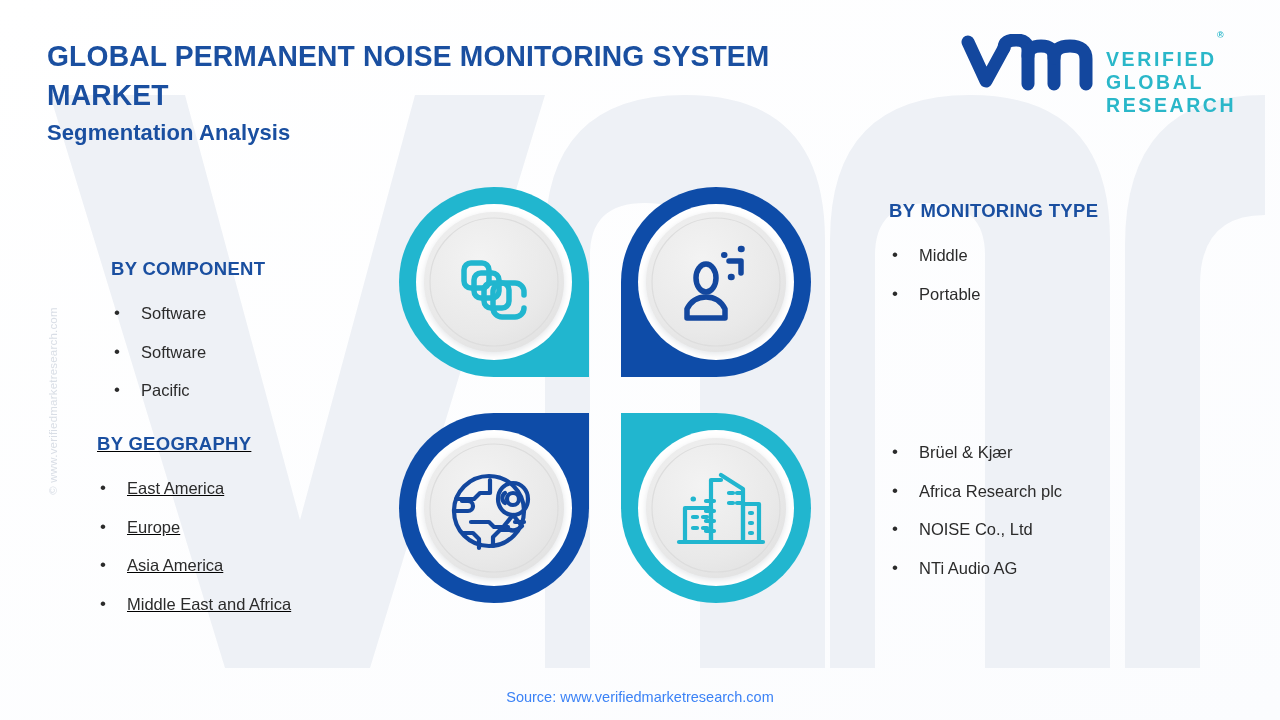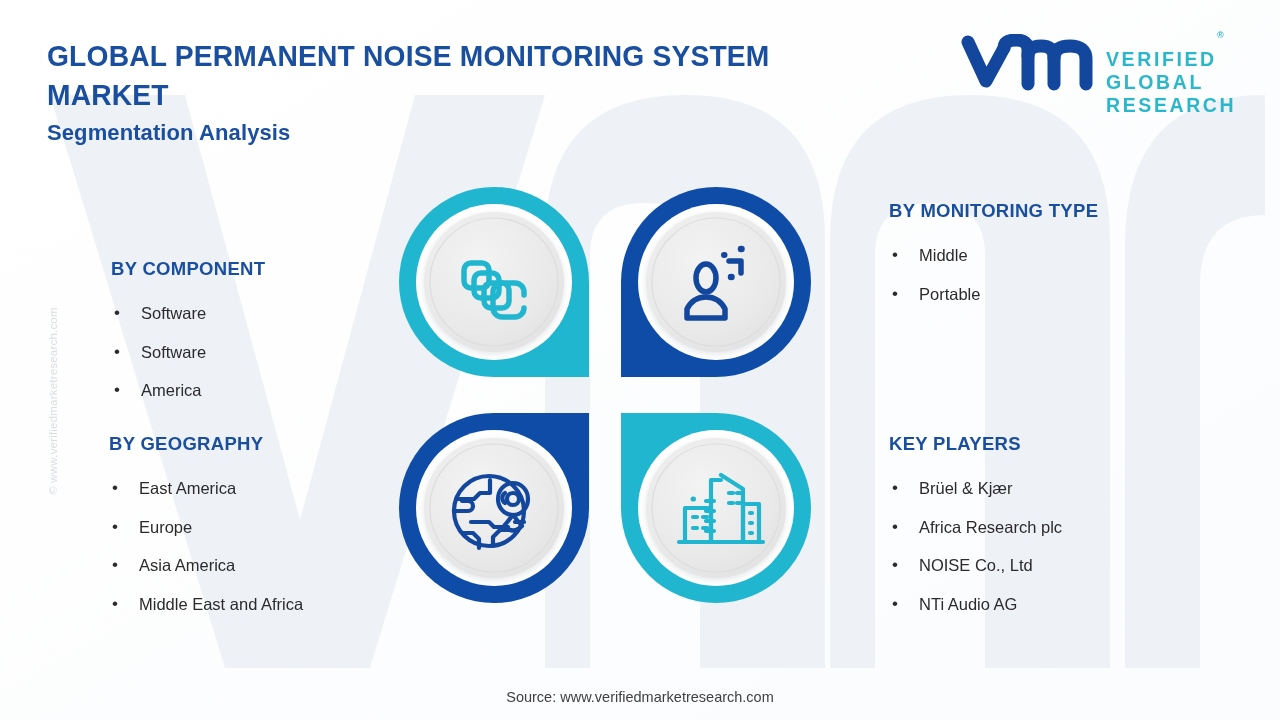--- a/index.html
+++ b/index.html
@@ -121,42 +121,42 @@
   .bullets li .dot {
     position: absolute;
     left: 3px;
     top: 0;
     font-size: 17px;
     color: #2b2b2b;
     line-height: 38.5px;
   }
 
   #block-component { left: 111px; top: 210px; margin-top: 48px; }
-  #block-geography { left: 109px; top: 433px; }
+  #block-geography { left: 97px; top: 433px; text-decoration: underline; }
   #block-monitoring { left: 889px; top: 200px; }
   #block-players { left: 889px; top: 433px; }
 
   
   .center {
     position: absolute;
     left: 393px;
     top: 181px;
     width: 424px;
     height: 428px;
   }
 
   
   .source {
     position: absolute;
     left: 0;
     top: 689px;
     width: 1280px;
     text-align: center;
     font-size: 14.5px;
-    color: #404040;
+    color: #3b82f6;
   }
 </style>
 </head>
 <body>
 
 <div id="stage">
 
   <svg class="wm-layer" viewBox="0 0 1280 720" xmlns="http://www.w3.org/2000/svg" aria-hidden="true">
     <defs>
       <linearGradient id="bgGrad" x1="0" y1="0" x2="1" y2="1">
@@ -198,21 +198,21 @@
       <div>RESEARCH</div>
     </div>
     <div class="logo-reg">®</div>
   </div>
 
   <div class="block" id="block-component">
     <div class="block-title">BY COMPONENT</div>
     <ul class="bullets">
       <li><span class="dot">•</span><span>Software</span></li>
       <li><span class="dot">•</span><span>Software</span></li>
-      <li><span class="dot">•</span><span>America</span></li>
+      <li><span class="dot">•</span><span>Pacific</span></li>
     </ul>
   </div>
 
   <div class="block" id="block-geography">
     <div class="block-title">BY GEOGRAPHY</div>
     <ul class="bullets">
       <li><span class="dot">•</span><span>East America</span></li>
       <li><span class="dot">•</span><span>Europe</span></li>
       <li><span class="dot">•</span><span>Asia America</span></li>
       <li><span class="dot">•</span><span>Middle East and Africa</span></li>
@@ -221,21 +221,20 @@
 
   <div class="block" id="block-monitoring">
     <div class="block-title">BY MONITORING TYPE</div>
     <ul class="bullets">
       <li><span class="dot">•</span><span>Middle</span></li>
       <li><span class="dot">•</span><span>Portable</span></li>
     </ul>
   </div>
 
   <div class="block" id="block-players">
-    <div class="block-title">KEY PLAYERS</div>
     <ul class="bullets">
       <li><span class="dot">•</span><span>Brüel &amp; Kjær</span></li>
       <li><span class="dot">•</span><span>Africa Research plc</span></li>
       <li><span class="dot">•</span><span>NOISE Co., Ltd</span></li>
       <li><span class="dot">•</span><span>NTi Audio AG</span></li>
     </ul>
   </div>
 
   <svg class="center" viewBox="0 0 424 428" xmlns="http://www.w3.org/2000/svg">
     <defs>

